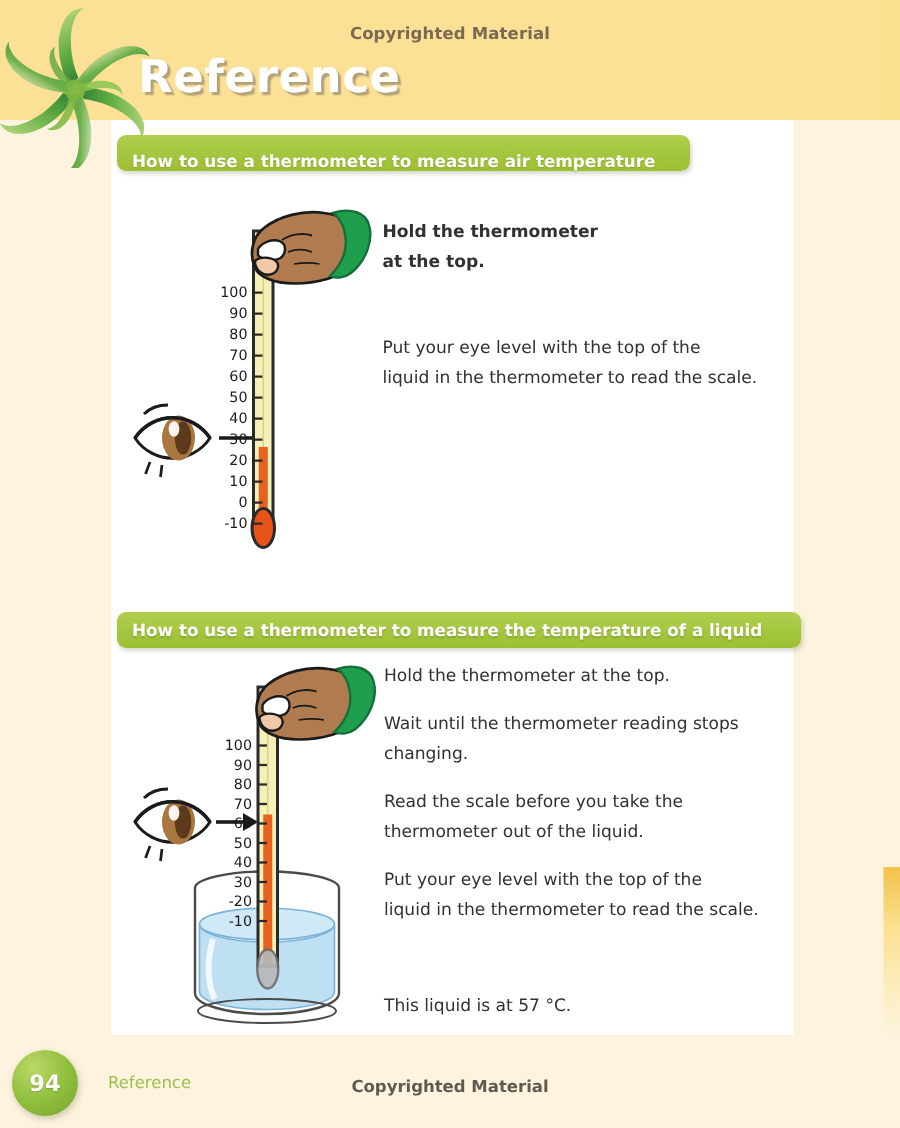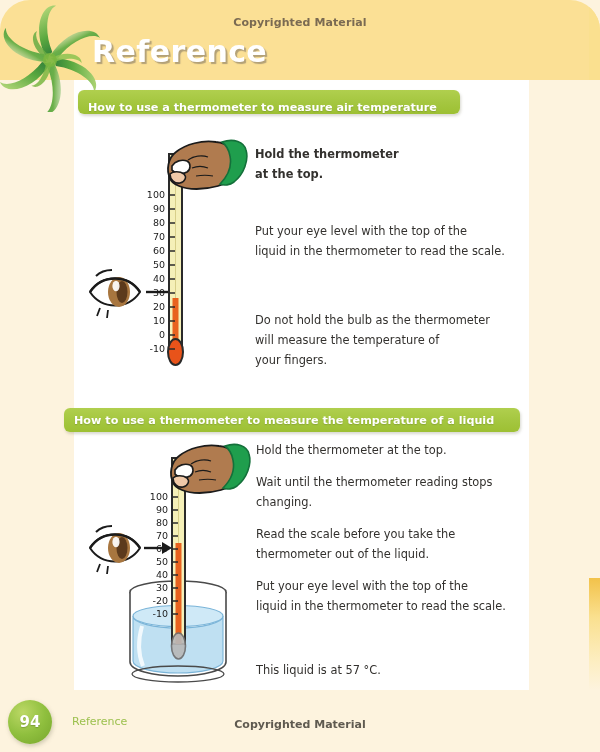--- a/index.html
+++ b/index.html
@@ -14,21 +14,20 @@
     font-family: "DejaVu Sans", sans-serif;
     background: #fdf3de;
     position: relative;
   }
 
   .page {
     position: absolute;
     inset: 0;
     background: #fdf3de;
     overflow: hidden;
-    border-radius: 30px;
   }
 
   
   .edge-strip {
     position: absolute;
     right: 0;
     top: 578px;
     width: 11px;
     height: 112px;
     background: linear-gradient(180deg, #f2c24a 0%, #fae08f 35%, #fdeec2 75%, #fdf3de 100%);
@@ -107,21 +106,21 @@
   }
   .banner span {
     font-family: "DejaVu Sans", sans-serif;
     font-size: 11.2px;
     font-weight: bold;
     color: #ffffff;
     text-shadow: 0 1px 1px rgba(110,130,50,.45);
     white-space: nowrap;
   }
   #banner-1 { left: 78px; top: 90px; width: 382px; align-items: flex-end; }
-  #banner-2 { left: 64px; top: 408px; width: 456px; }
+  #banner-2 { left: 78px; top: 408px; width: 456px; }
 
   
   .instr {
     position: absolute;
     font-family: "DejaVu Sans", sans-serif;
     font-size: 11.4px;
     color: #33312e;
     line-height: 20px;
     z-index: 6;
     white-space: pre-line;
@@ -236,23 +235,20 @@
   <div class="card"></div>
 
   <div class="banner" id="banner-1">
     <span>How to use a thermometer to measure air temperature</span>
   </div>
 
   <div class="instr" id="s1-p1">Hold the thermometer
 at the top.</div>
   <div class="instr" id="s1-p2">Put your eye level with the top of the
 liquid in the thermometer to read the scale.</div>
-  <div class="instr" id="s1-p3">Do not hold the bulb as the thermometer
-will measure the temperature of
-your fingers.</div>
 
   <div class="figure" id="figure-1">
     <svg width="165" height="250" viewBox="0 0 165 250" aria-hidden="true">
 
       <g transform="translate(2,140)">
         <path d="M4,22 C16,4 42,4 54,22 C42,40 16,40 4,22 Z" fill="#ffffff" stroke="#1b1b1b" stroke-width="2"></path>
         <ellipse cx="33" cy="22" rx="11" ry="15" fill="#a8763f"></ellipse>
         <ellipse cx="36" cy="22" rx="5.5" ry="11" fill="#5c3a1c"></ellipse>
         <ellipse cx="30" cy="16" rx="3.6" ry="5.2" fill="#ffffff" opacity="0.92"></ellipse>
         <path d="M4,22 C16,4 42,4 54,22" fill="none" stroke="#1b1b1b" stroke-width="2.4"></path>

